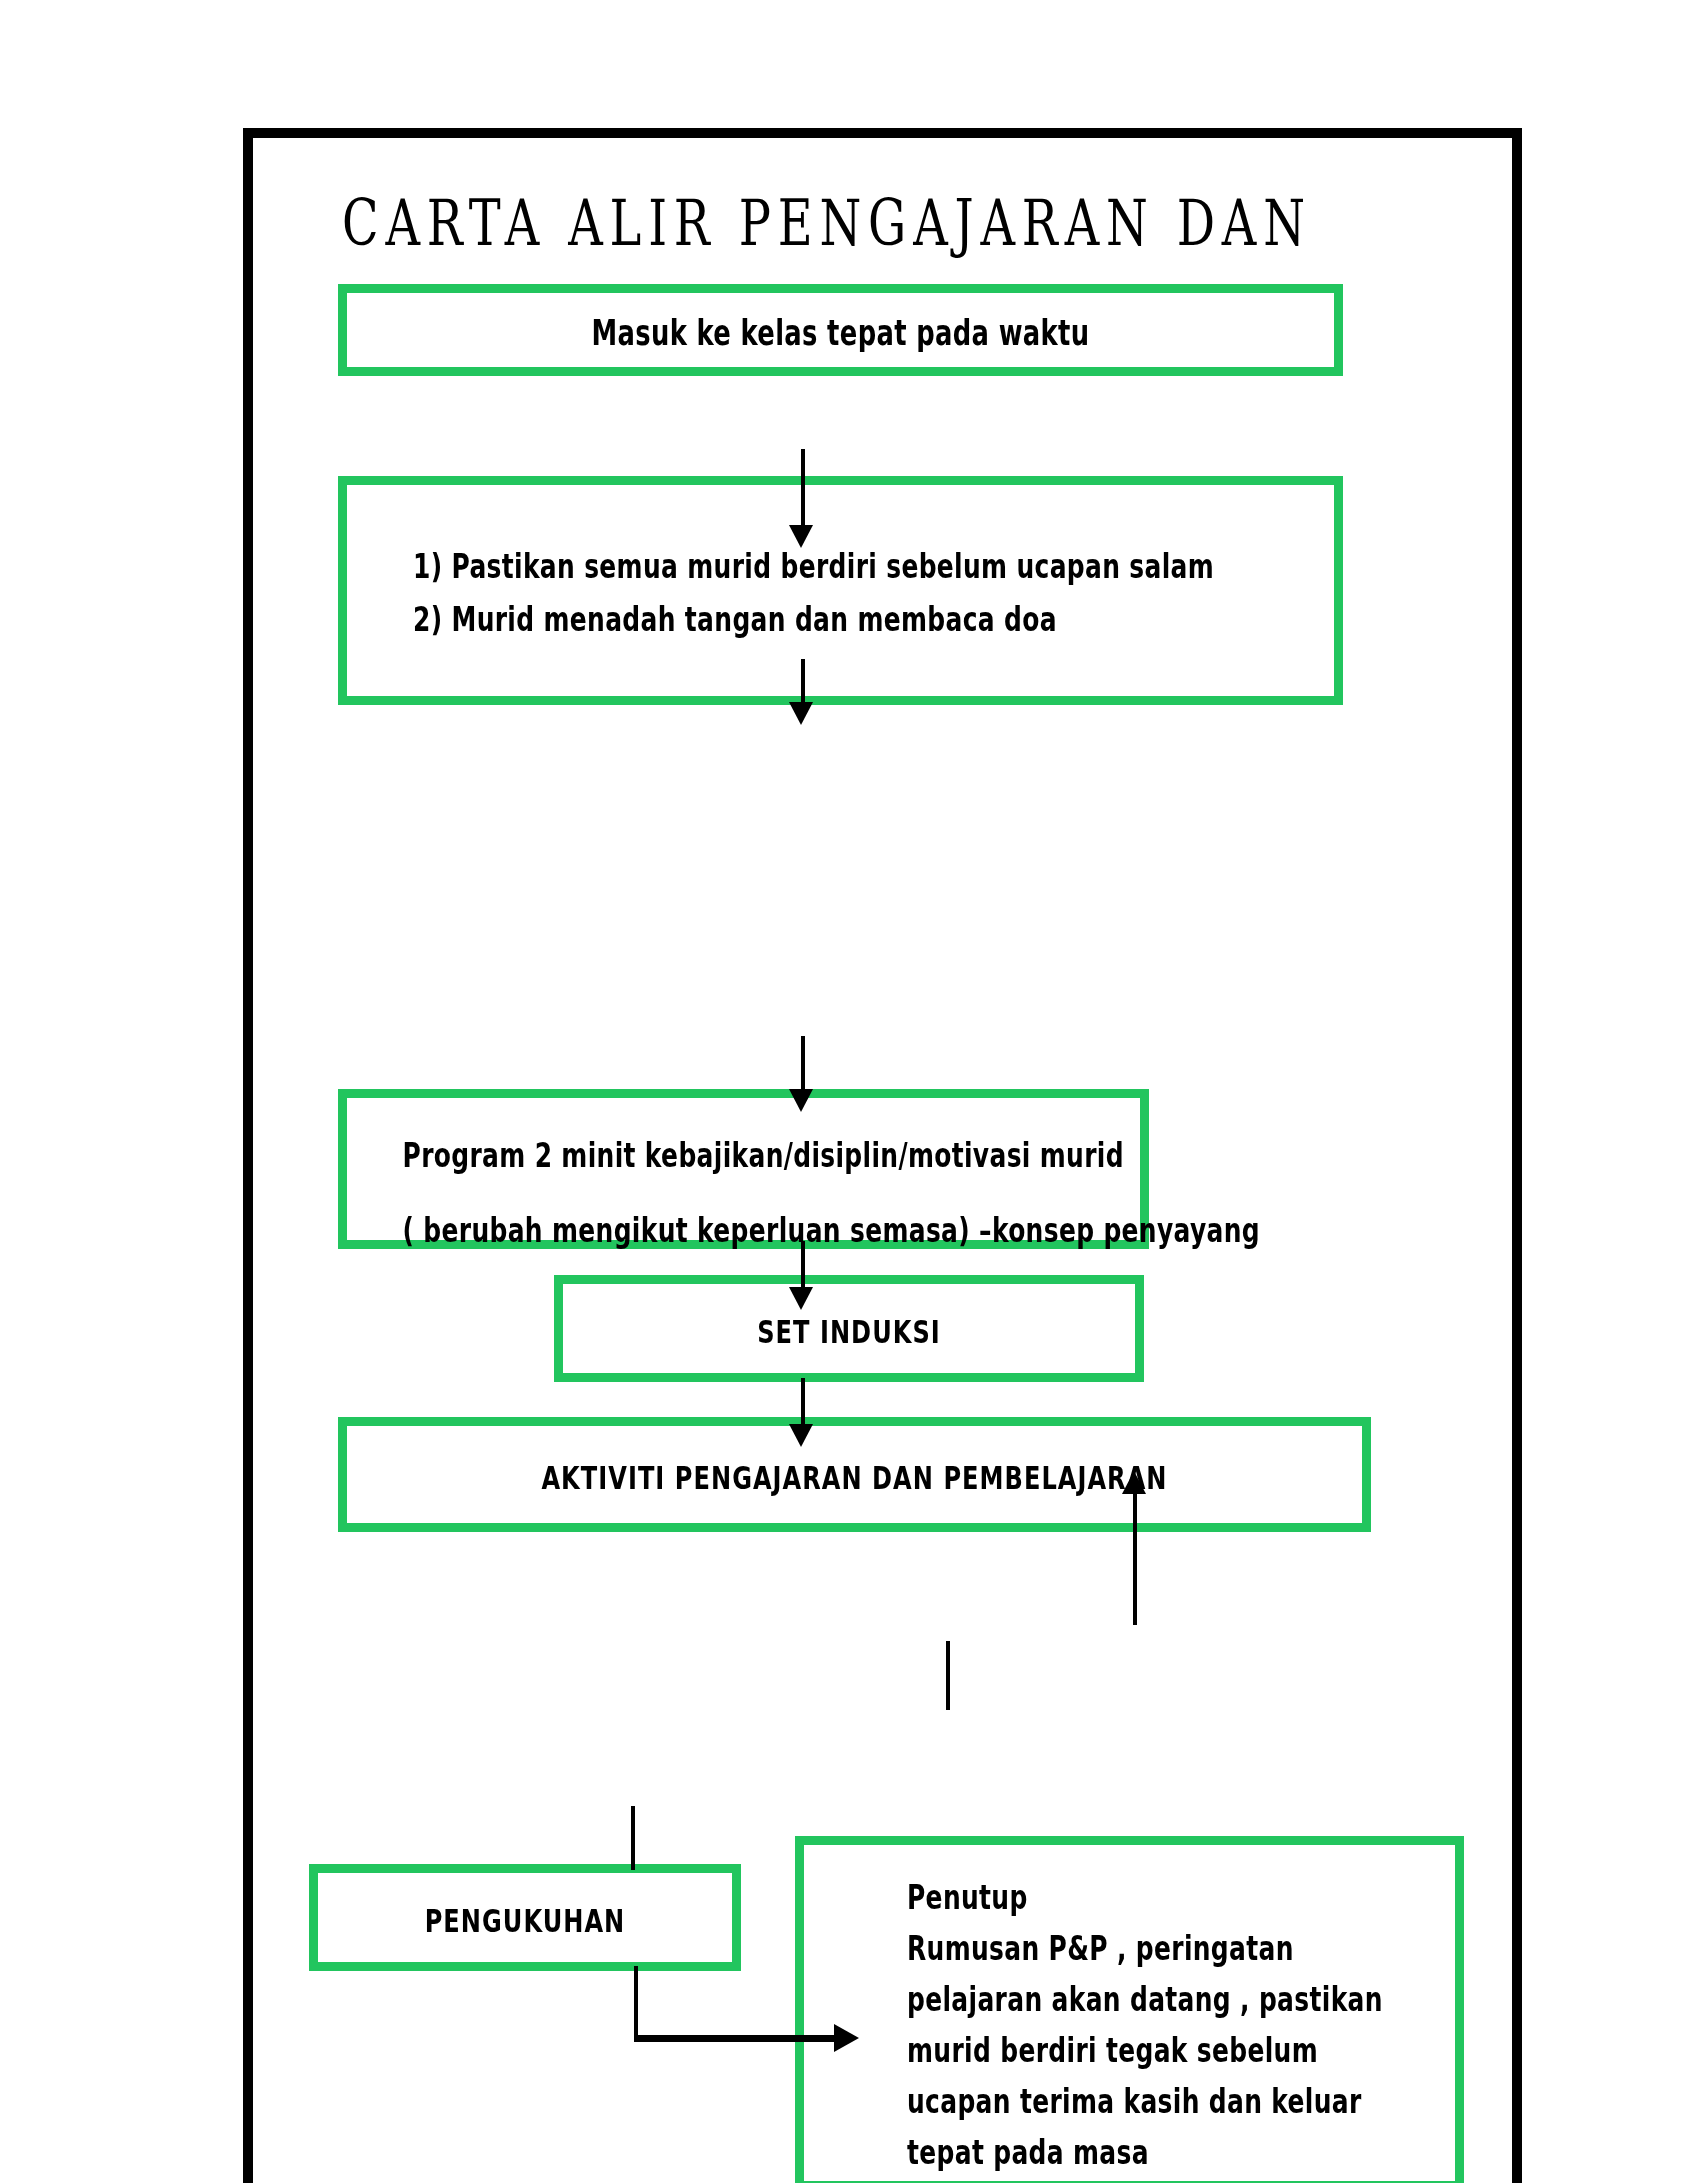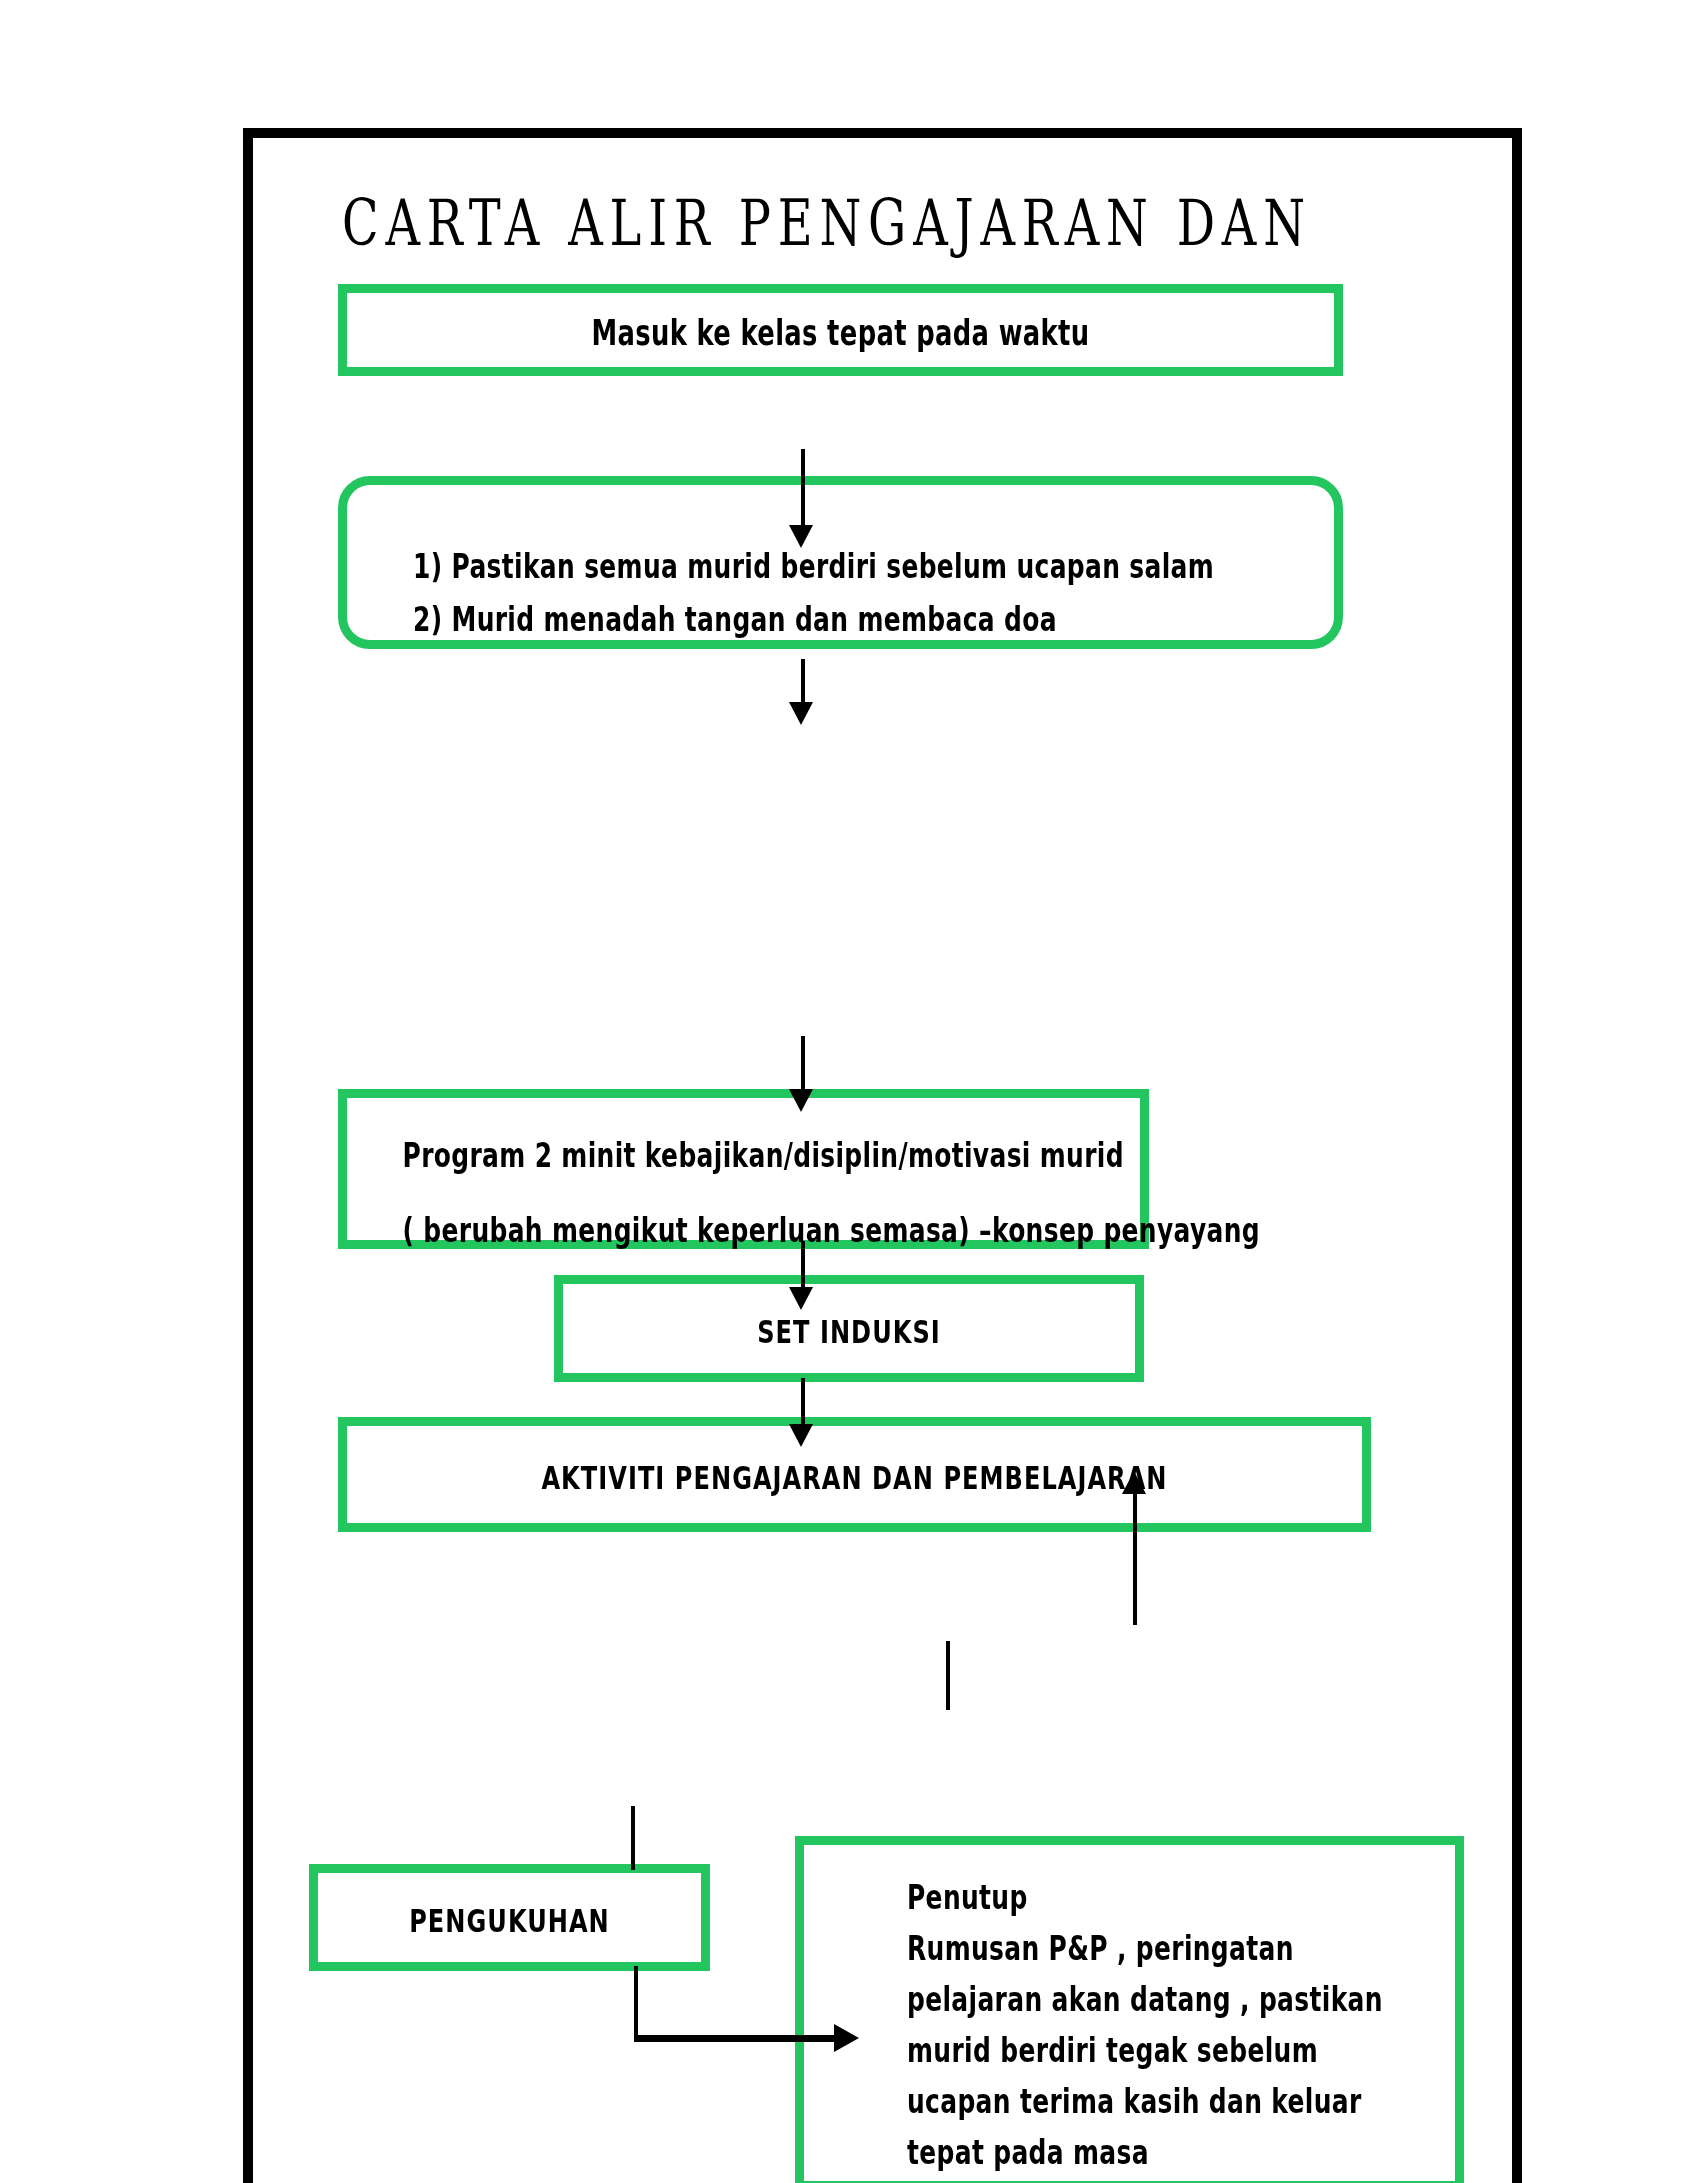--- a/index.html
+++ b/index.html
@@ -140,21 +140,21 @@
 
   <div class="fbox" style="left:338px; top:284px; width:1005px; height:92px;">
     <div class="inner">
       <div class="t-center deco-c" style="top:22px; font-size:30px;">Masuk ke kelas tepat pada waktu</div>
     </div>
   </div>
 
   <div class="vline" style="left:801px; top:449px; height:82px;"></div>
   <div class="arrow-down" style="left:789px; top:525px;"></div>
 
-  <div class="fbox" style="left:338px; top:476px; width:1005px; height:173px;border-radius:32px;">
+  <div class="fbox" style="left:338px; top:476px; width:1005px; height:229px;">
     <div class="inner">
       <div class="t-left deco" style="left:66px; top:64px; font-size:29px;">1)  Pastikan semua murid berdiri sebelum ucapan salam</div>
       <div class="t-left deco" style="left:66px; top:117px; font-size:29px;">2)  Murid menadah tangan dan membaca doa</div>
     </div>
   </div>
 
   <div class="vline" style="left:801px; top:659px; height:48px;"></div>
   <div class="arrow-down" style="left:789px; top:702px;"></div>
 
 
@@ -188,21 +188,21 @@
 
   <div class="vline" style="left:1133px; top:1493px; height:132px;"></div>
   <div class="arrow-up" style="left:1122px; top:1471px;"></div>
 
 
   <div class="vline" style="left:946px; top:1641px; height:69px;"></div>
 
 
   <div class="vline" style="left:631px; top:1806px; height:64px;"></div>
 
-  <div class="fbox" style="left:309px; top:1864px; width:401px; height:107px;">
+  <div class="fbox" style="left:309px; top:1864px; width:432px; height:107px;">
     <div class="inner">
       <div class="t-center deco-c caps" style="top:31px; font-size:28px;">PENGUKUHAN</div>
     </div>
   </div>
 
   <div class="vline" style="left:634px; top:1966px; height:76px;"></div>
   <div class="hline-thick" style="left:634px; top:2035px; width:206px;"></div>
   <div class="arrow-right" style="left:834px; top:2024px;"></div>
 
   <div class="fbox" style="left:795px; top:1836px; width:669px; height:354px;">

